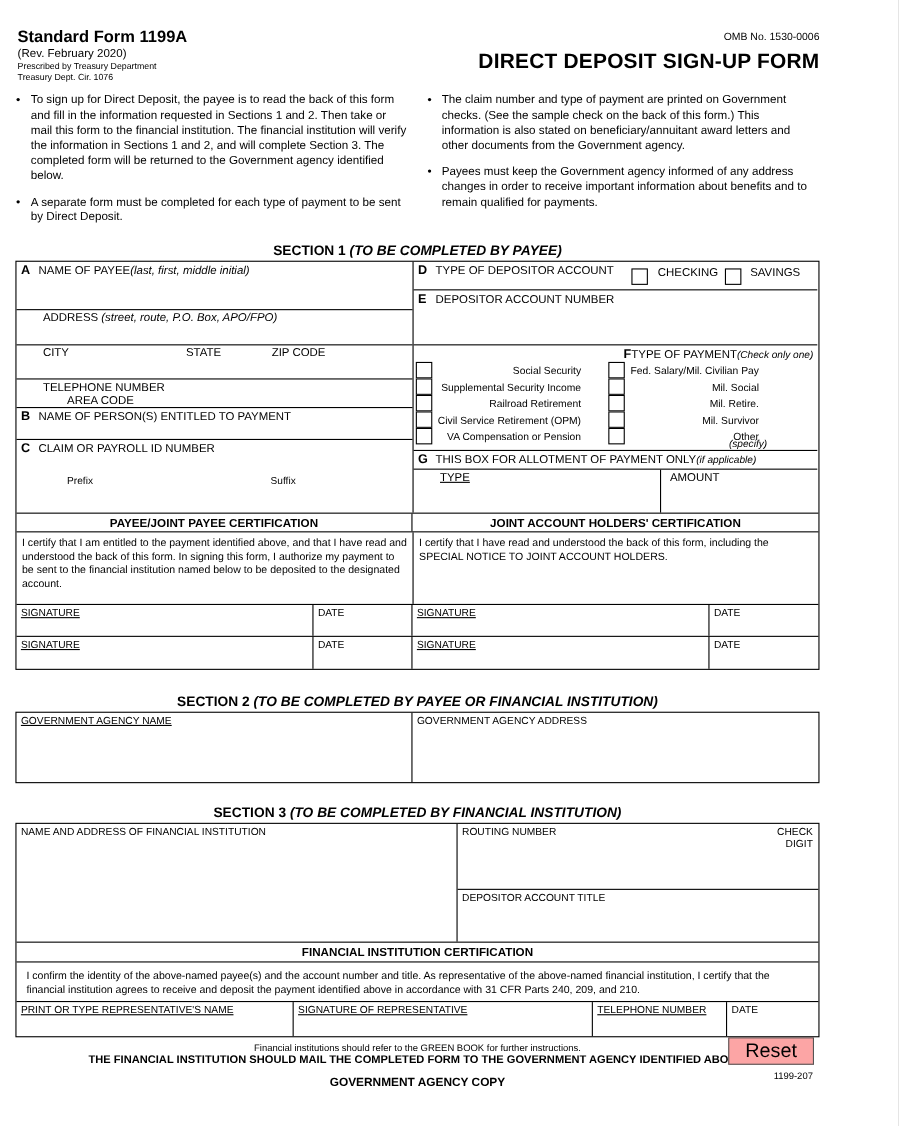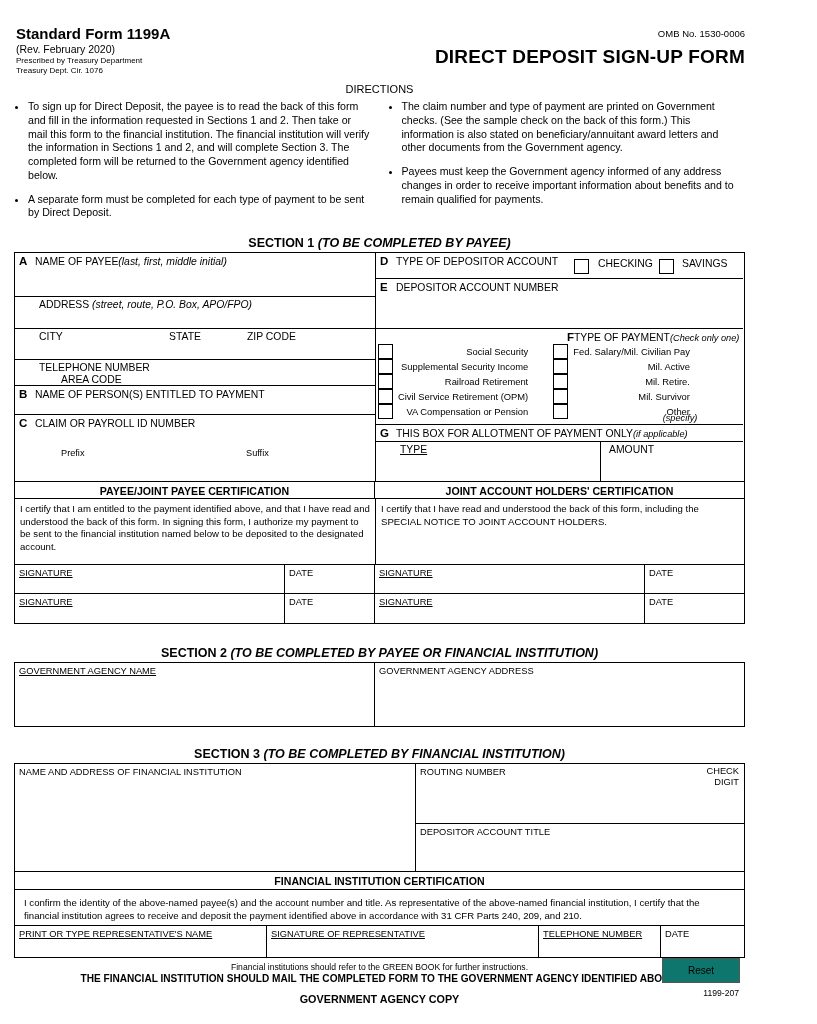--- a/index.html
+++ b/index.html
@@ -63,43 +63,42 @@
 
   .cert-txt{font-size:9.6px;line-height:1.30;color:#000;padding:4px 5px 3px 5px;}
 
   .field-lab{font-size:9.3px;color:#000;}
 
   .footer-note{text-align:center;font-size:8.6px;color:#000;margin-top:4px;}
   .footer-bold{text-align:center;font-size:10.1px;font-weight:bold;color:#000;margin-top:1px;}
   .footer-copy{text-align:center;font-size:10.8px;font-weight:bold;color:#000;margin-top:9px;}
   .resetwrap{position:absolute;right:5px;top:-4px;}
   .reset-btn{
-    width:78px;height:25px;border:1.4px solid #555;background:#0f766e;
-    font-family:"Liberation Sans",sans-serif;font-size:10px;color:#000;cursor:pointer;
+    width:78px;height:25px;border:1.4px solid #555;background:#fca5a5;
+    font-family:"Liberation Sans",sans-serif;font-size:18px;color:#000;cursor:pointer;
   }
   .formnum{position:absolute;right:6px;top:26px;font-size:8.6px;color:#000;}
 </style>
 </head>
 <body>
 
 <div class="page">
  <div class="sheet">
 
   <div class="hdr">
     <div class="hdr-left">
       <div class="sf-title">Standard Form 1199A</div>
       <div class="sf-rev">(Rev. February 2020)</div>
       <div class="sf-small">Prescribed by Treasury Department</div>
       <div class="sf-small">Treasury Dept. Cir. 1076</div>
     </div>
     <div class="omb">OMB No. 1530-0006</div>
     <div class="main-title">DIRECT DEPOSIT SIGN-UP FORM</div>
   </div>
 
-  <div class="directions-title">DIRECTIONS</div>
 
   <div class="dirs">
     <div class="dircol">
       <ul>
         <li>To sign up for Direct Deposit, the payee is to read the back of this form and fill in the information requested in Sections 1 and 2.  Then take or mail this form to the financial institution.  The financial institution will verify the information in Sections 1 and 2, and will complete Section 3.  The completed form will be returned to the Government agency identified below.</li>
         <li>A separate form must be completed for each type of payment to be sent by Direct Deposit.</li>
       </ul>
     </div>
     <div class="dircol">
       <ul>
@@ -185,21 +184,21 @@
             <div class="paycol" style="margin-left:25px;">
               <div class="chk-stack">
                 <span class="chk"></span>
                 <span class="chk"></span>
                 <span class="chk"></span>
                 <span class="chk"></span>
                 <span class="chk"></span>
               </div>
               <div class="paylabels">
                 <span>Fed. Salary/Mil. Civilian Pay</span>
-                <span>Mil. Active</span>
+                <span>Mil. Social</span>
                 <span>Mil. Retire.</span>
                 <span>Mil. Survivor</span>
                 <span>Other</span>
               </div>
             </div>
           </div>
           <div class="lbl-sm ital" style="position:absolute;right:46px;bottom:1px;">(specify)</div>
         </div>
 
         <div class="cell bb" style="height:17px;">

